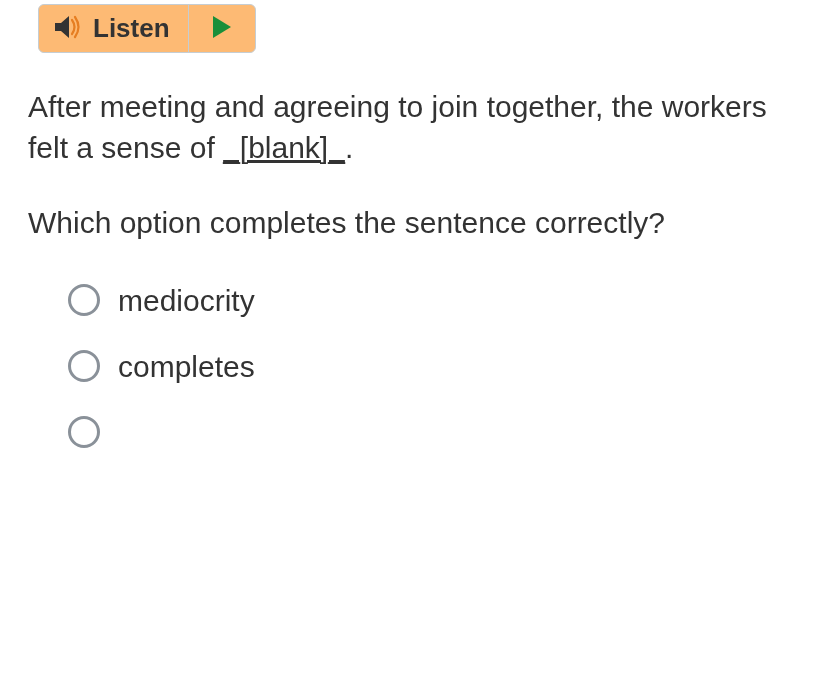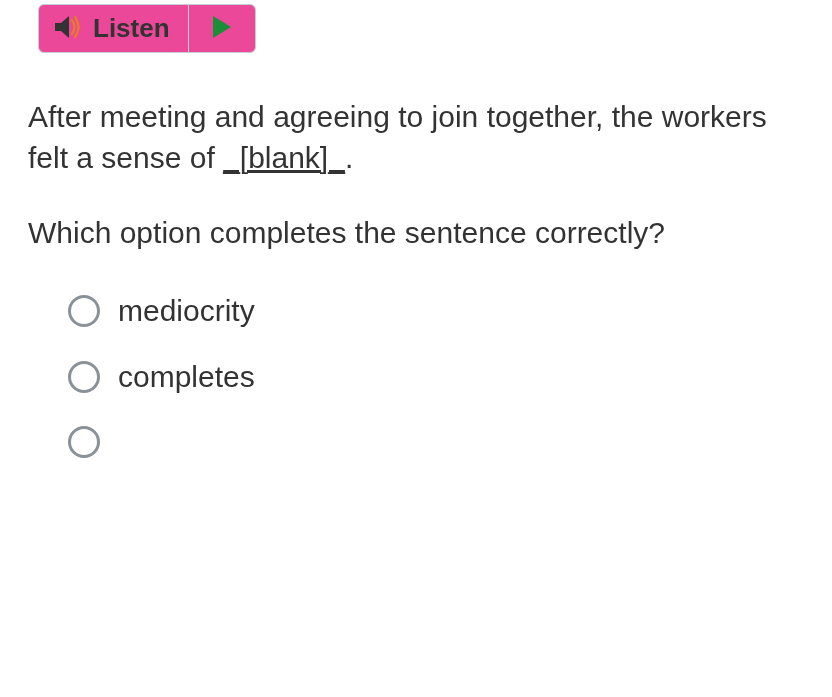--- a/index.html
+++ b/index.html
@@ -10,21 +10,21 @@
     height: 697px;
     padding: 0;
     color: #333;
   }
   .listen-bar {
     display: inline-flex;
     align-items: stretch;
     border: 1px solid #c5cdd3;
     border-radius: 6px;
     margin: 4px 0 0 38px;
-    background: #ec4899;
+    background: #fdba74;
     overflow: hidden;
   }
   .listen-left {
     display: flex;
     align-items: center;
     gap: 10px;
     padding: 8px 18px 8px 14px;
     border-right: 1px solid #c5cdd3;
   }
   .listen-label {
@@ -39,37 +39,36 @@
     padding: 0 22px;
     cursor: pointer;
   }
   .question-block {
     padding: 34px 28px 0 28px;
   }
   .sentence {
     font-size: 30px;
     line-height: 1.35;
     color: #333;
-    margin-top: 10px;
   }
   .blank {
     text-decoration: underline;
   }
   .prompt {
     font-size: 30px;
     color: #333;
     margin-top: 38px;
   }
   .prompt .bold { font-weight: 400; }
   .options {
     margin: 44px 0 0 40px;
   }
   .option-row {
     display: flex;
-    align-items: center;
+    align-items: flex-start;
     gap: 18px;
     margin-bottom: 32px;
     cursor: pointer;
   }
   .radio {
     width: 32px;
     height: 32px;
     border: 3px solid #8a9199;
     border-radius: 50%;
     flex-shrink: 0;

